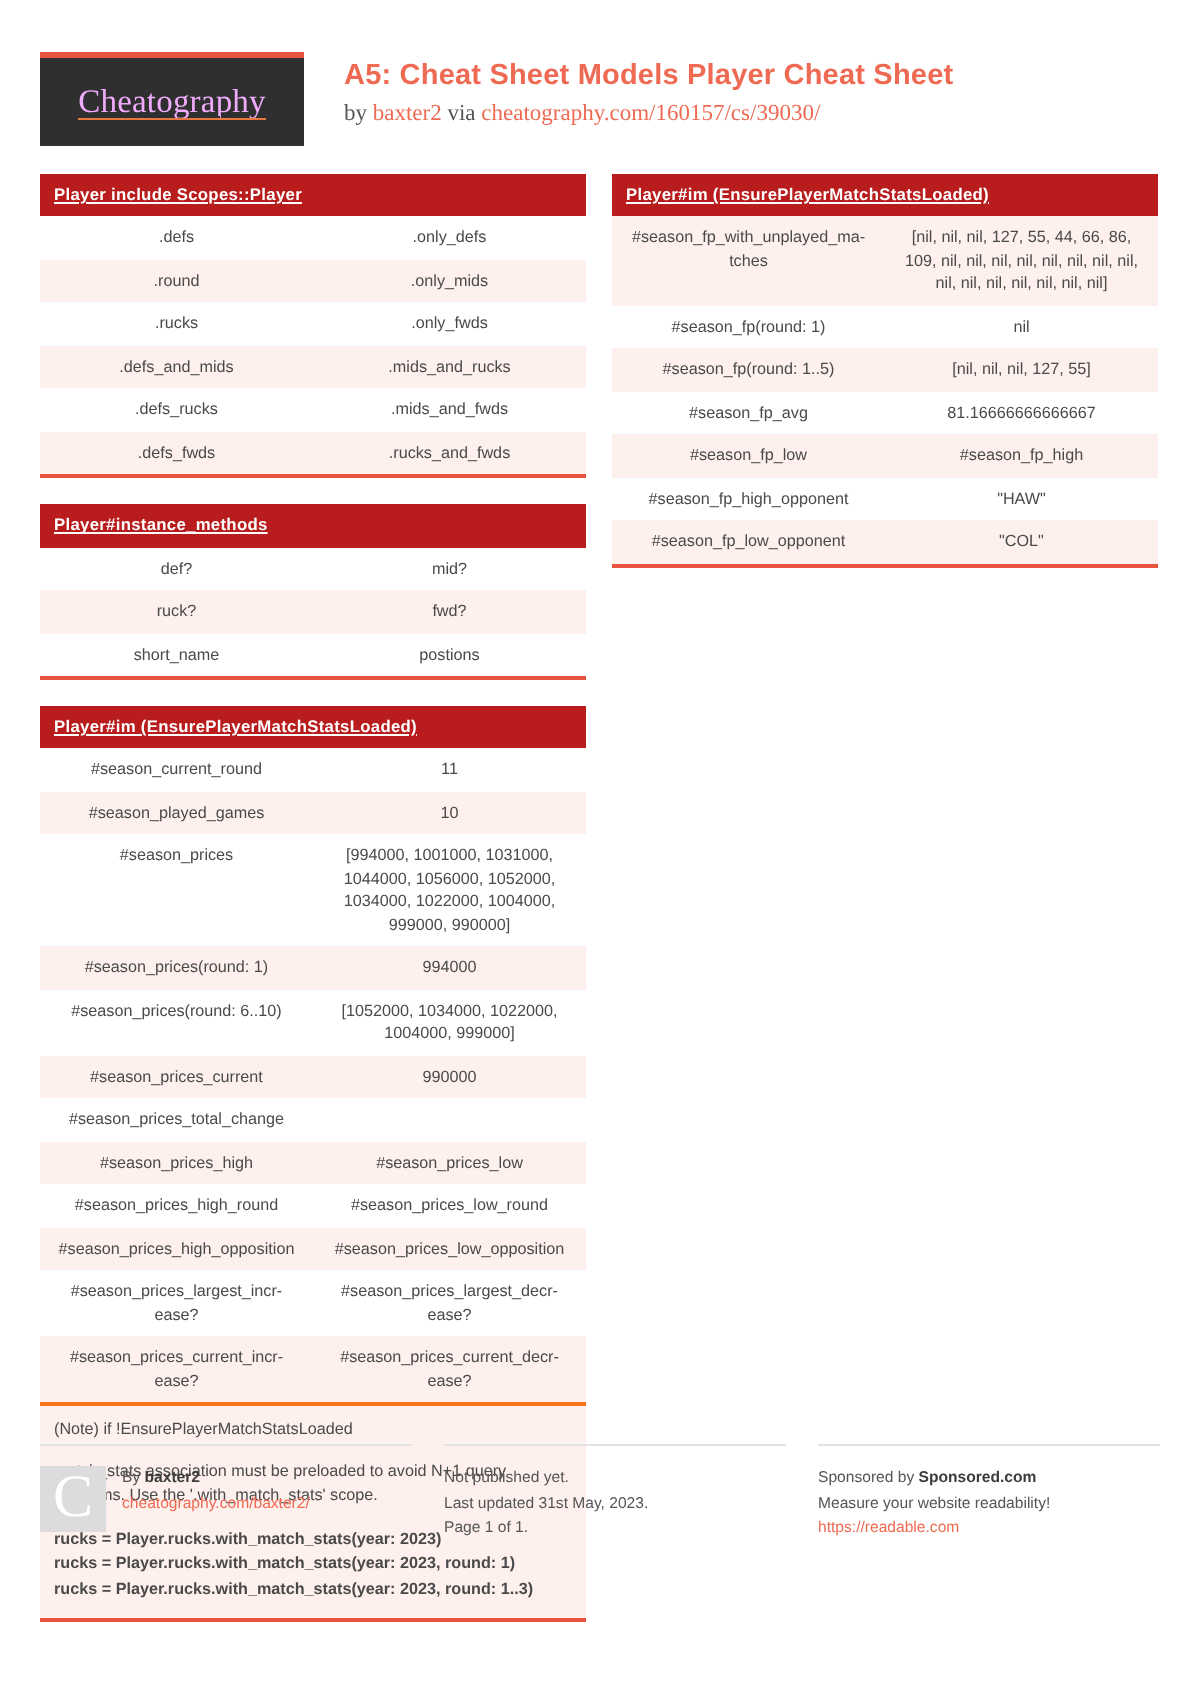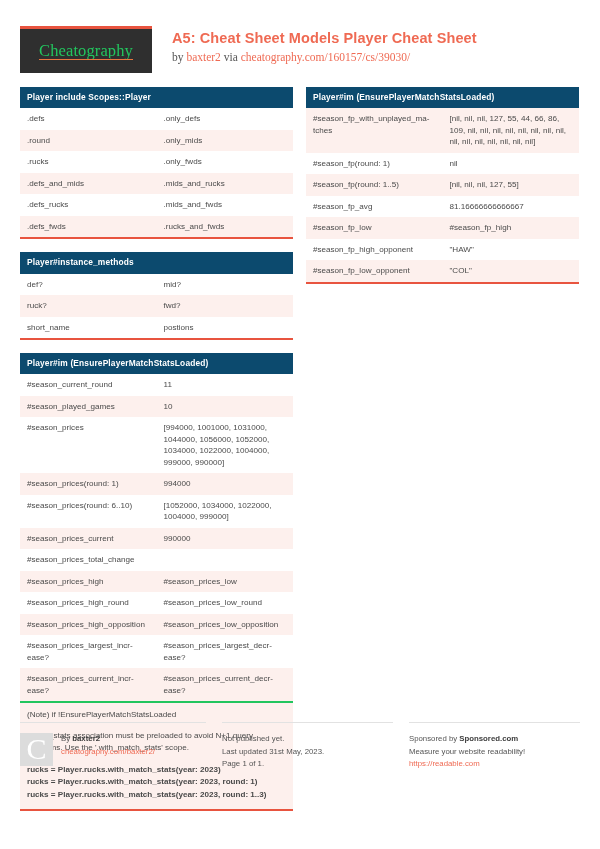--- a/index.html
+++ b/index.html
@@ -39,21 +39,21 @@
     border-top: 3px solid #e8543f;
     display: flex;
     align-items: center;
     justify-content: center;
     flex: 0 0 auto;
   }
 
   .logo-text {
     font-family: "Liberation Serif", serif;
     font-size: 16.5px;
-    color: #22c55e;
+    color: #f0abfc;
     letter-spacing: 0.1px;
     position: relative;
     white-space: nowrap;
   }
   .logo-text::after {
     content: "";
     position: absolute;
     left: 0; right: 0;
     bottom: 1px;
     height: 1.5px;
@@ -106,50 +106,52 @@
   }
 
   
   .block {
     margin-bottom: 13px;
     border-bottom: 2px solid #e8543f;
     background: #ffffff;
   }
 
   .block-header {
-    background: #0c4a6e;
+    background: #b91c1c;
     color: #ffffff;
     font-size: 8.4px;
     font-weight: 700;
     padding: 5px 7px 5px 7px;
     line-height: 1.35;
     letter-spacing: 0.15px;
+    text-decoration: underline;
   }
 
   .row {
     display: flex;
     font-size: 8.1px;
     line-height: 1.42;
     color: #4a4a4a;
   }
   .row.odd  { background: #ffffff; }
   .row.even { background: #fdf0ed; }
 
   .cell {
     padding: 5px 7px;
     width: 50%;
     word-break: break-word;
     overflow-wrap: break-word;
+    text-align: center;
   }
   .cell.first { width: 50%; }
   .cell.second { width: 50%; }
 
   
   .note {
-    border-top: 2px solid #22c55e;
+    border-top: 2px solid #f97316;
     background: #fdf0ed;
     font-size: 8.1px;
     line-height: 1.5;
     color: #4a4a4a;
     padding: 6px 7px 8px 7px;
   }
   .note p { margin: 0; }
   .note .spacer { height: 9px; }
   .note .code { line-height: 1.55; font-weight: bold; }
 

